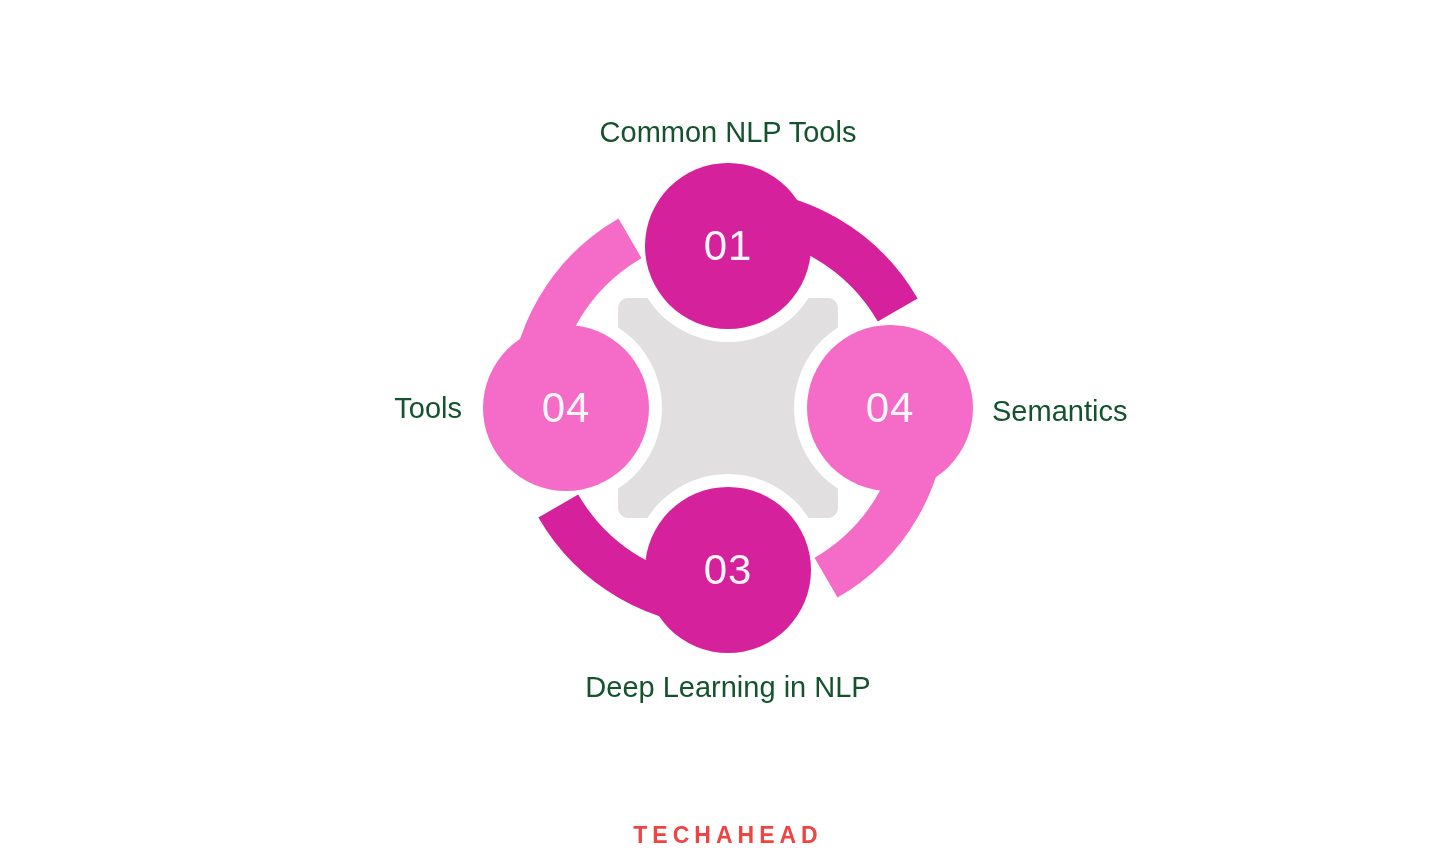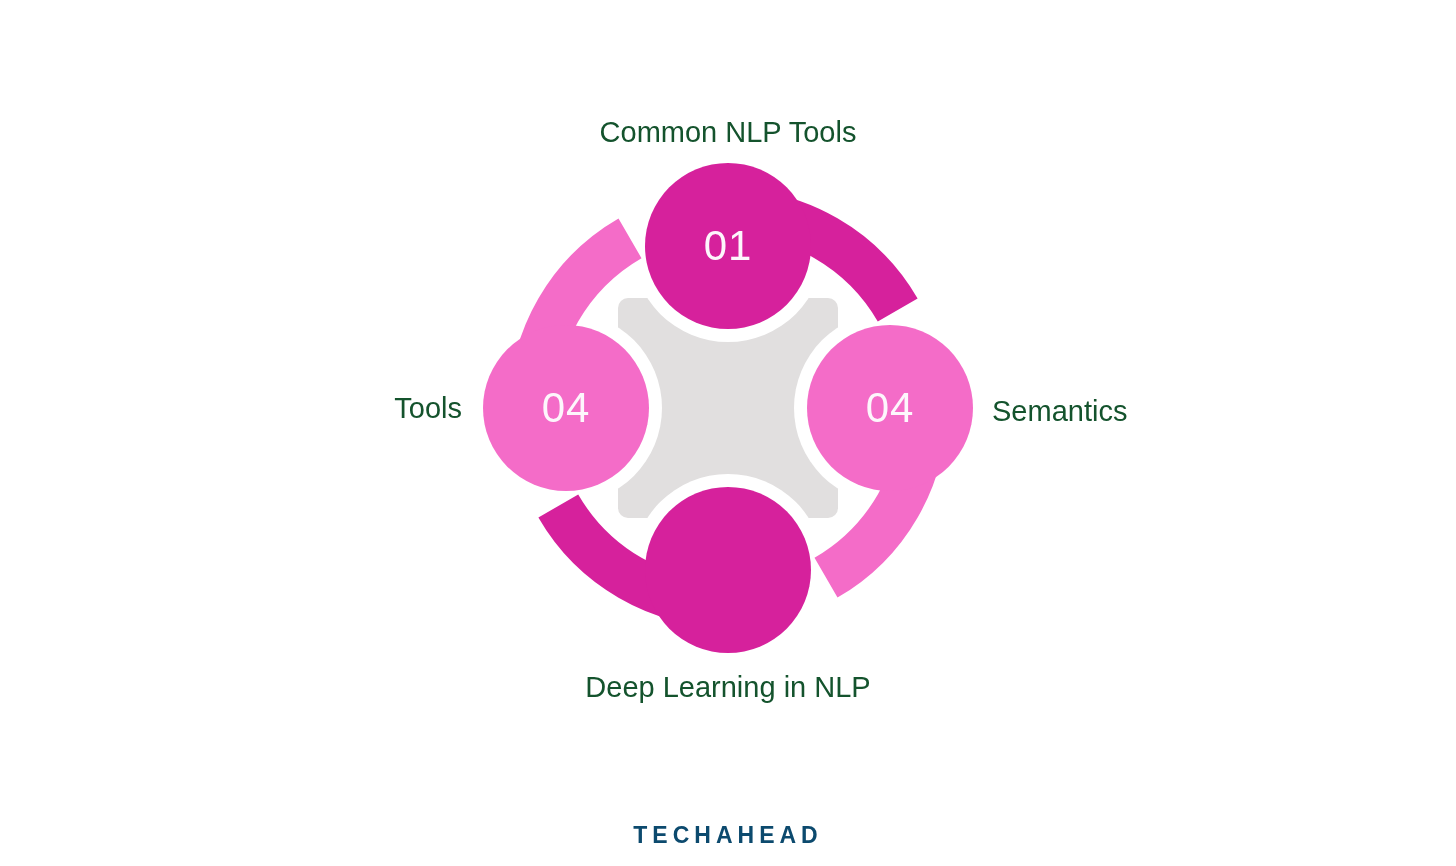--- a/index.html
+++ b/index.html
@@ -51,21 +51,21 @@
   .label-bottom { top: 672px; }
   .label-right  { left: 992px; top: 396px; }
   .label-left   { right: 994px; top: 393px; }
 
   .watermark {
     position: absolute;
     left: 0;
     width: 100%;
     top: 822px;
     text-align: center;
-    color: #0c4a6e;
+    color: #ef4444;
     font-size: 23px;
     font-weight: 700;
     letter-spacing: 5px;
     white-space: nowrap;
   }
 </style>
 </head>
 <body>
 
 <div class="stage">
@@ -85,20 +85,21 @@
     <path d="M 532 408 A 196 196 0 0 1 630 238.3" fill="none" stroke-width="46" stroke-linecap="butt" stroke="#f46cc8"></path>
 
     <circle cx="728" cy="246" r="83" fill="#d6219c"></circle>
     <circle cx="890" cy="408" r="83" fill="#f46cc8"></circle>
     <circle cx="728" cy="570" r="83" fill="#d6219c"></circle>
     <circle cx="566" cy="408" r="83" fill="#f46cc8"></circle>
   </svg>
 
   <div class="node-number num-01">01</div>
   <div class="node-number num-02">04</div>
+  <div class="node-number num-03">03</div>
   <div class="node-number num-04">04</div>
 
   <div class="node-label label-centered label-top">Common NLP Tools</div>
   <div class="node-label label-right">Semantics</div>
   <div class="node-label label-centered label-bottom">Deep Learning in NLP</div>
   <div class="node-label label-left">Tools</div>
 
   <div class="watermark">TECHAHEAD</div>
 
 </div>

